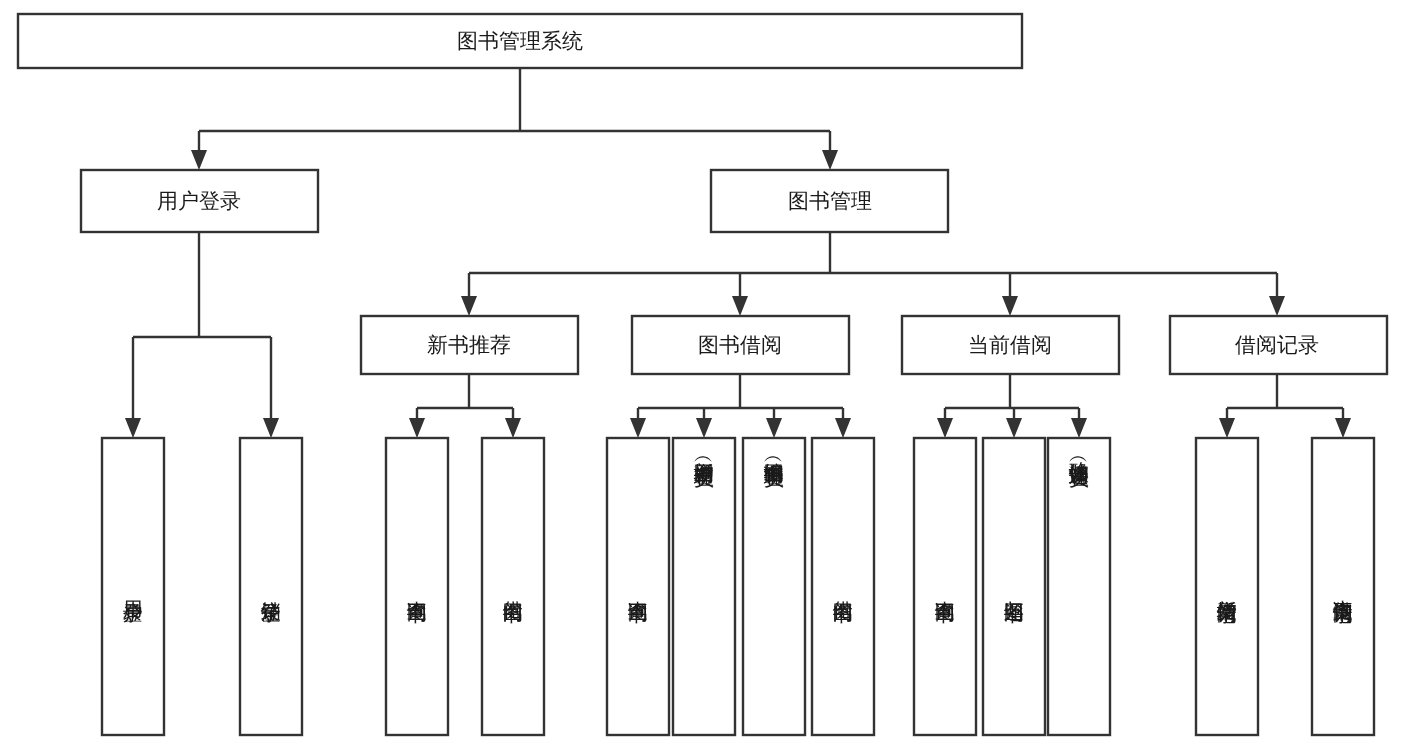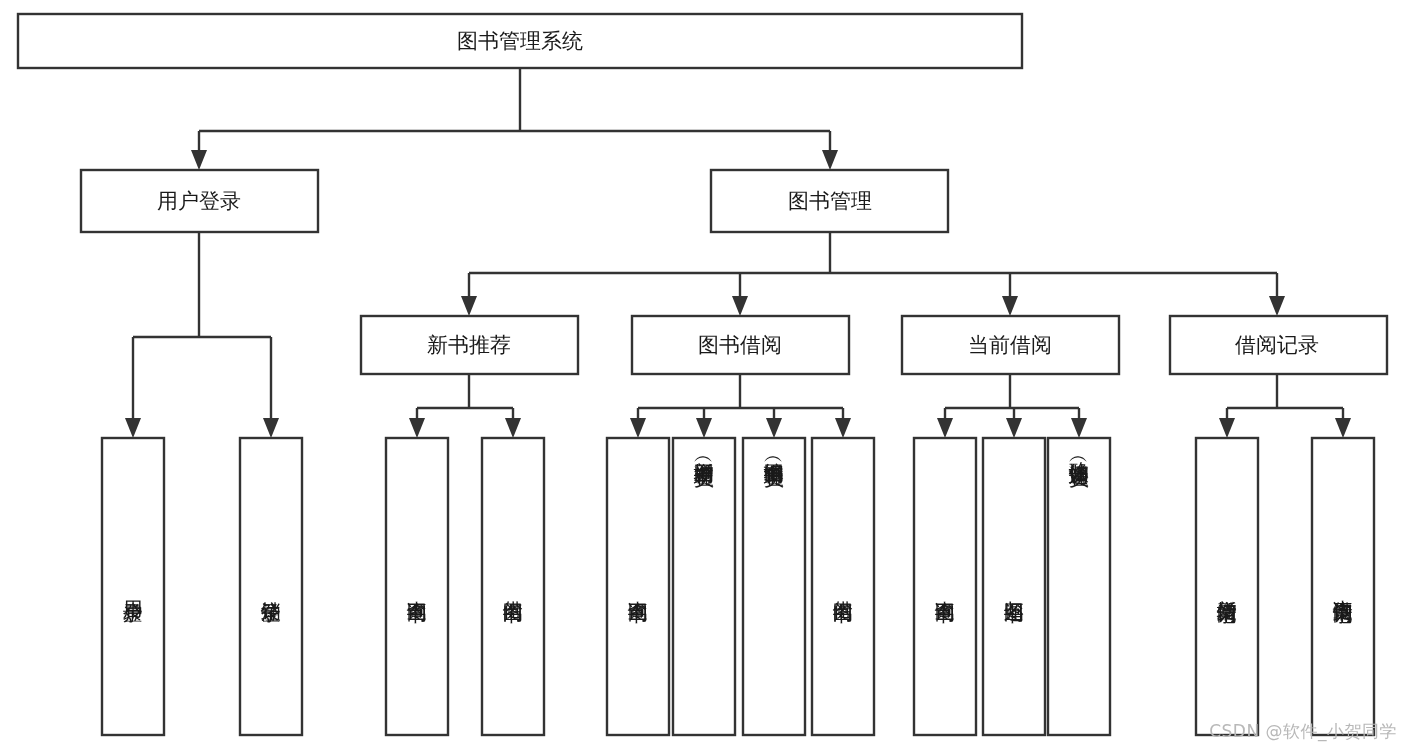--- a/index.html
+++ b/index.html
@@ -202,14 +202,13 @@
   <div class="leaf-label" style="left:743px; top:446px; width:62px; height:289px; justify-content:flex-start;">编辑图书（管理员）</div>
   <div class="leaf-label" style="left:812px; top:438px; width:62px; height:297px; justify-content:center;">借阅图书</div>
 
   <div class="leaf-label" style="left:914px; top:438px; width:62px; height:297px; justify-content:center;">查询图书</div>
   <div class="leaf-label" style="left:983px; top:438px; width:62px; height:297px; justify-content:center;">归还图书</div>
   <div class="leaf-label" style="left:1048px; top:446px; width:62px; height:289px; justify-content:flex-start;">确认归还（管理员）</div>
 
   <div class="leaf-label" style="left:1196px; top:438px; width:62px; height:297px; justify-content:center;">新增借阅记录</div>
   <div class="leaf-label" style="left:1312px; top:438px; width:62px; height:297px; justify-content:center;">查询借阅记录</div>
 
-  <div class="watermark">CSDN @软件_小贺同学</div>
 </div>
 
 </body></html>

